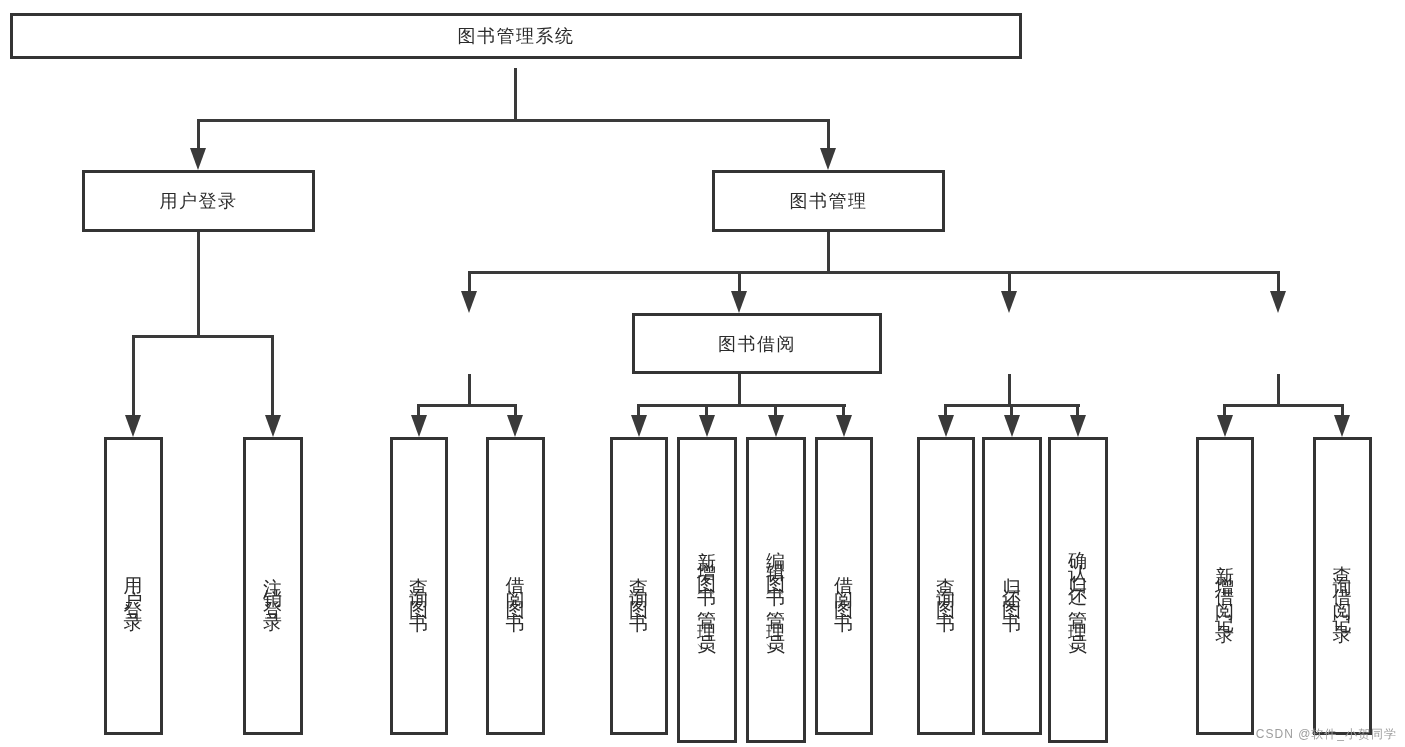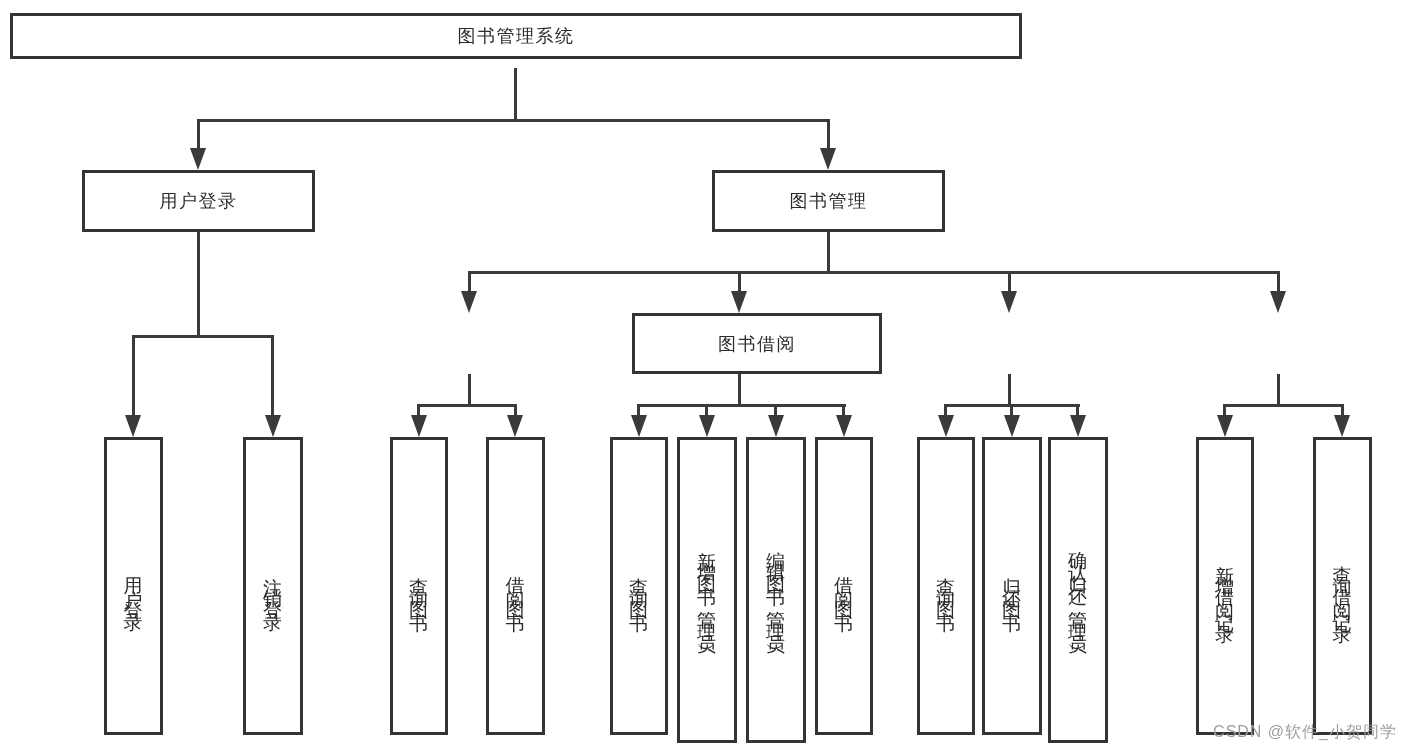--- a/index.html
+++ b/index.html
@@ -46,21 +46,21 @@
     height: 0;
     border-left: 8px solid transparent;
     border-right: 8px solid transparent;
     border-top: 22px solid #3a3a3a;
     z-index: 1;
   }
   .watermark {
     position: absolute;
     right: 8px;
     bottom: 4px;
-    font-size: 16px;
+    font-size: 12px;
     letter-spacing: 1px;
     color: #9e9e9e;
     z-index: 5;
     white-space: nowrap;
   }
 </style>
 </head>
 <body>
 
 <div class="stage">

